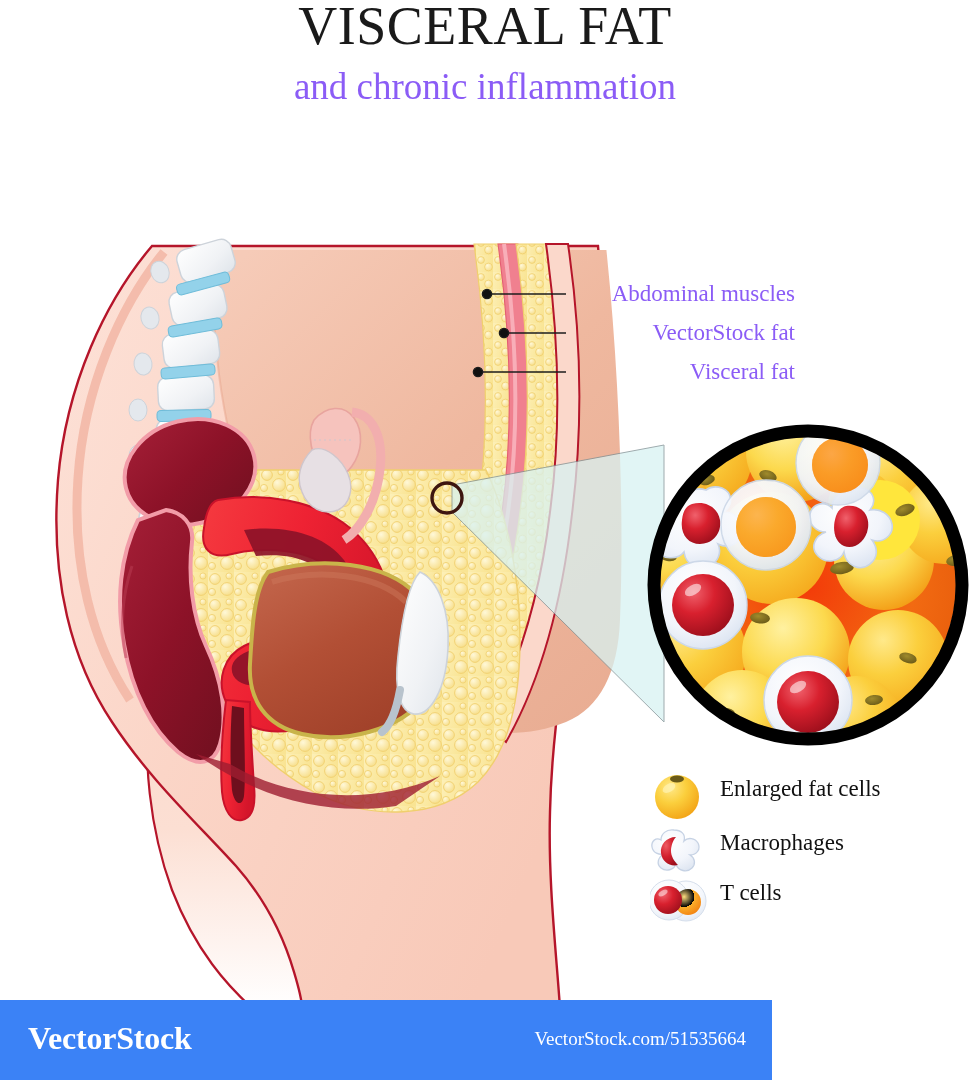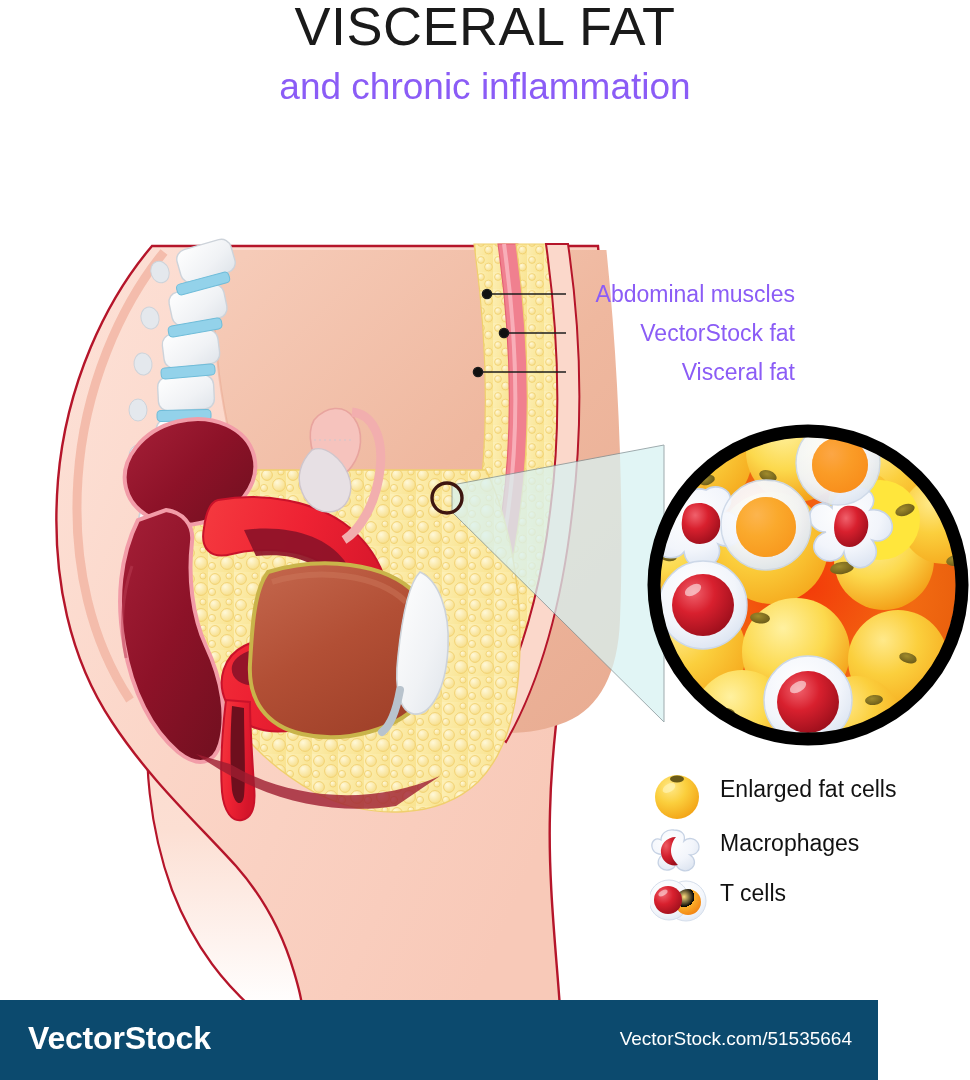--- a/index.html
+++ b/index.html
@@ -1,33 +1,33 @@
 <!DOCTYPE html>
 <html><head>
 <meta charset="utf-8">
 <style>
   html,body{margin:0;padding:0;background:#fff;}
   body{width:970px;height:1080px;position:relative;overflow:hidden;
        font-family:"Liberation Sans", sans-serif;color:#111;}
-  #stage{position:absolute;inset:0;width:970px;height:1080px;background:#fff;}
+  #stage{position:absolute;inset:0;width:970px;height:1080px;background:#fff;font-family:Liberation Serif, serif;}
 
   .title{position:absolute;left:0;top:-2px;width:970px;text-align:center;
          font-size:54px;letter-spacing:0.5px;color:#1a1a1a;font-weight:400;line-height:1.05;}
   .subtitle{position:absolute;left:0;top:68px;width:970px;text-align:center;
             font-size:37px;color:#8b5cf6;font-weight:400;line-height:1.05;}
 
   .lbl{position:absolute;font-size:23px;color:#8b5cf6;white-space:nowrap;text-align:right;}
   .lbl.l1{left:380px;top:281px;width:415px;}
   .lbl.l2{left:380px;top:320px;width:415px;}
   .lbl.l3{left:380px;top:359px;width:415px;}
 
   .legend-item{position:absolute;left:650px;font-size:23px;color:#111;white-space:nowrap;}
   .legend-text{position:absolute;left:70px;top:6px;}
 
-  .footer{position:absolute;left:0;top:1000px;width:878px;height:80px;background:#0c4a6e;}
+  .footer{position:absolute;left:0;top:1000px;width:772px;height:80px;background:#3b82f6;}
   .footer .brand{position:absolute;left:28px;top:20px;color:#fff;font-size:32px;
                  font-weight:700;letter-spacing:-0.2px;}
   .footer .url{position:absolute;right:26px;top:28px;color:#fff;font-size:19px;}
 
   svg{display:block;}
 </style>
 </head>
 <body>
 
 <div id="stage">

